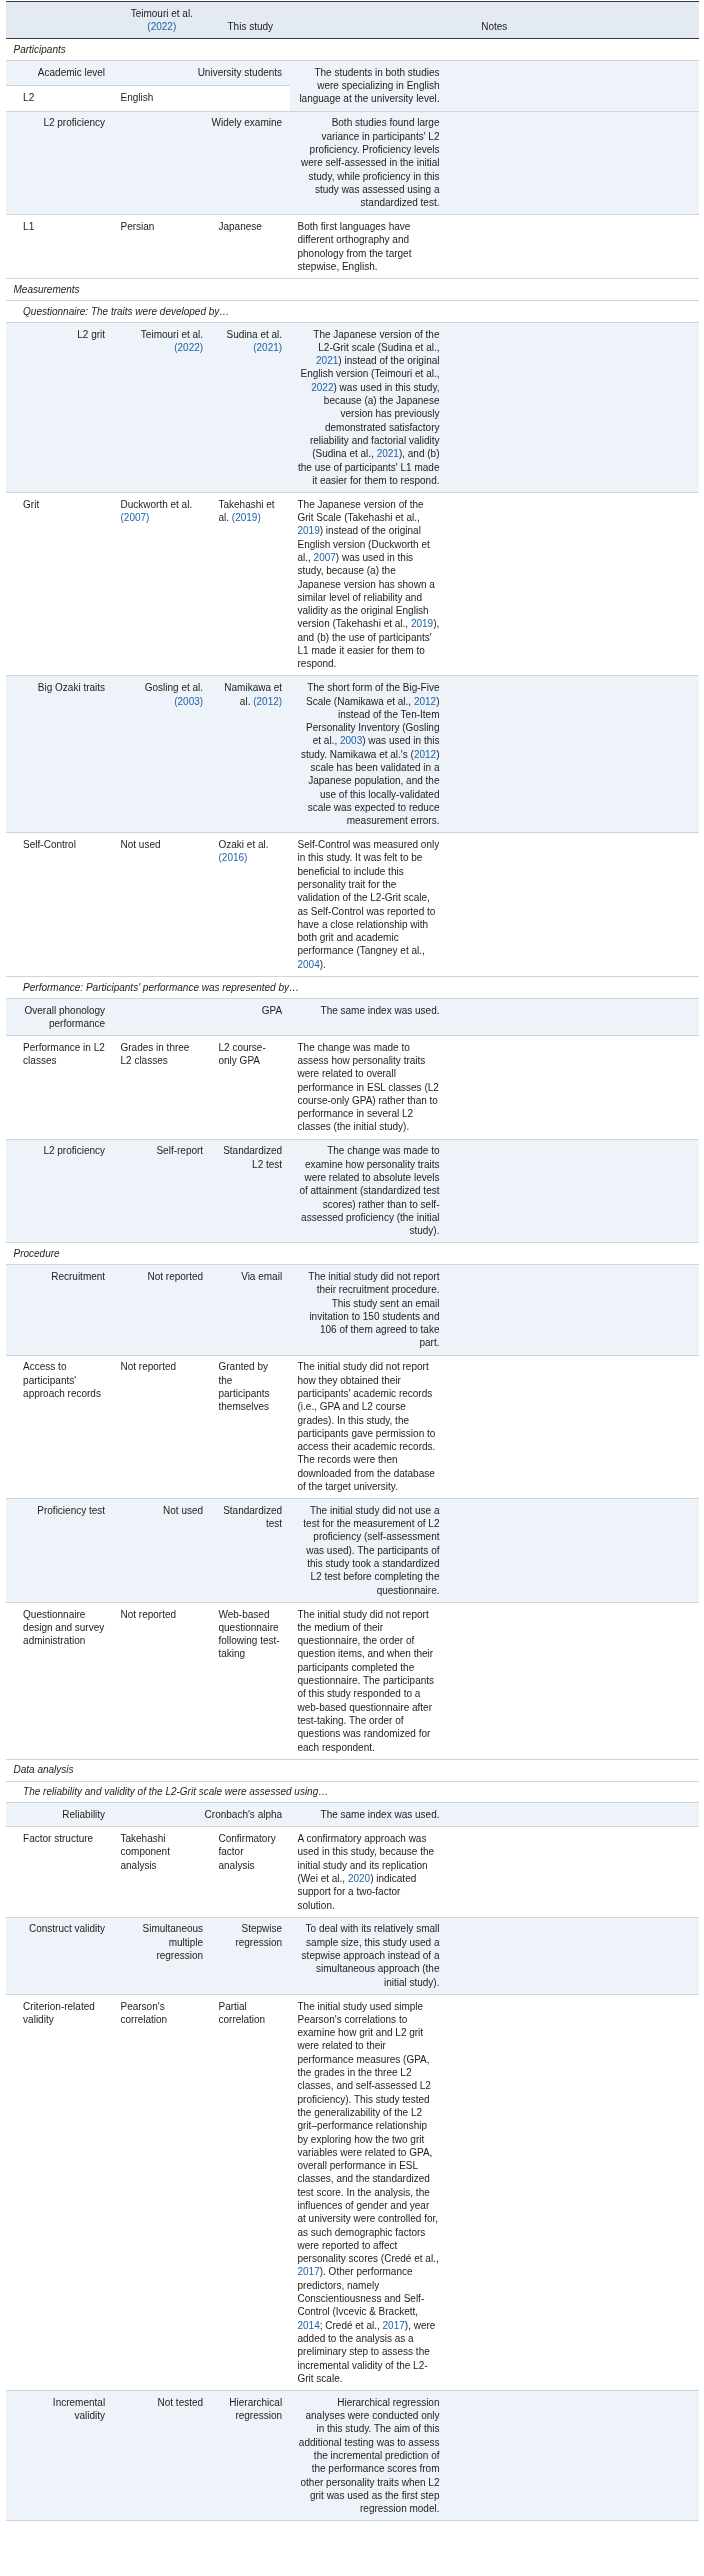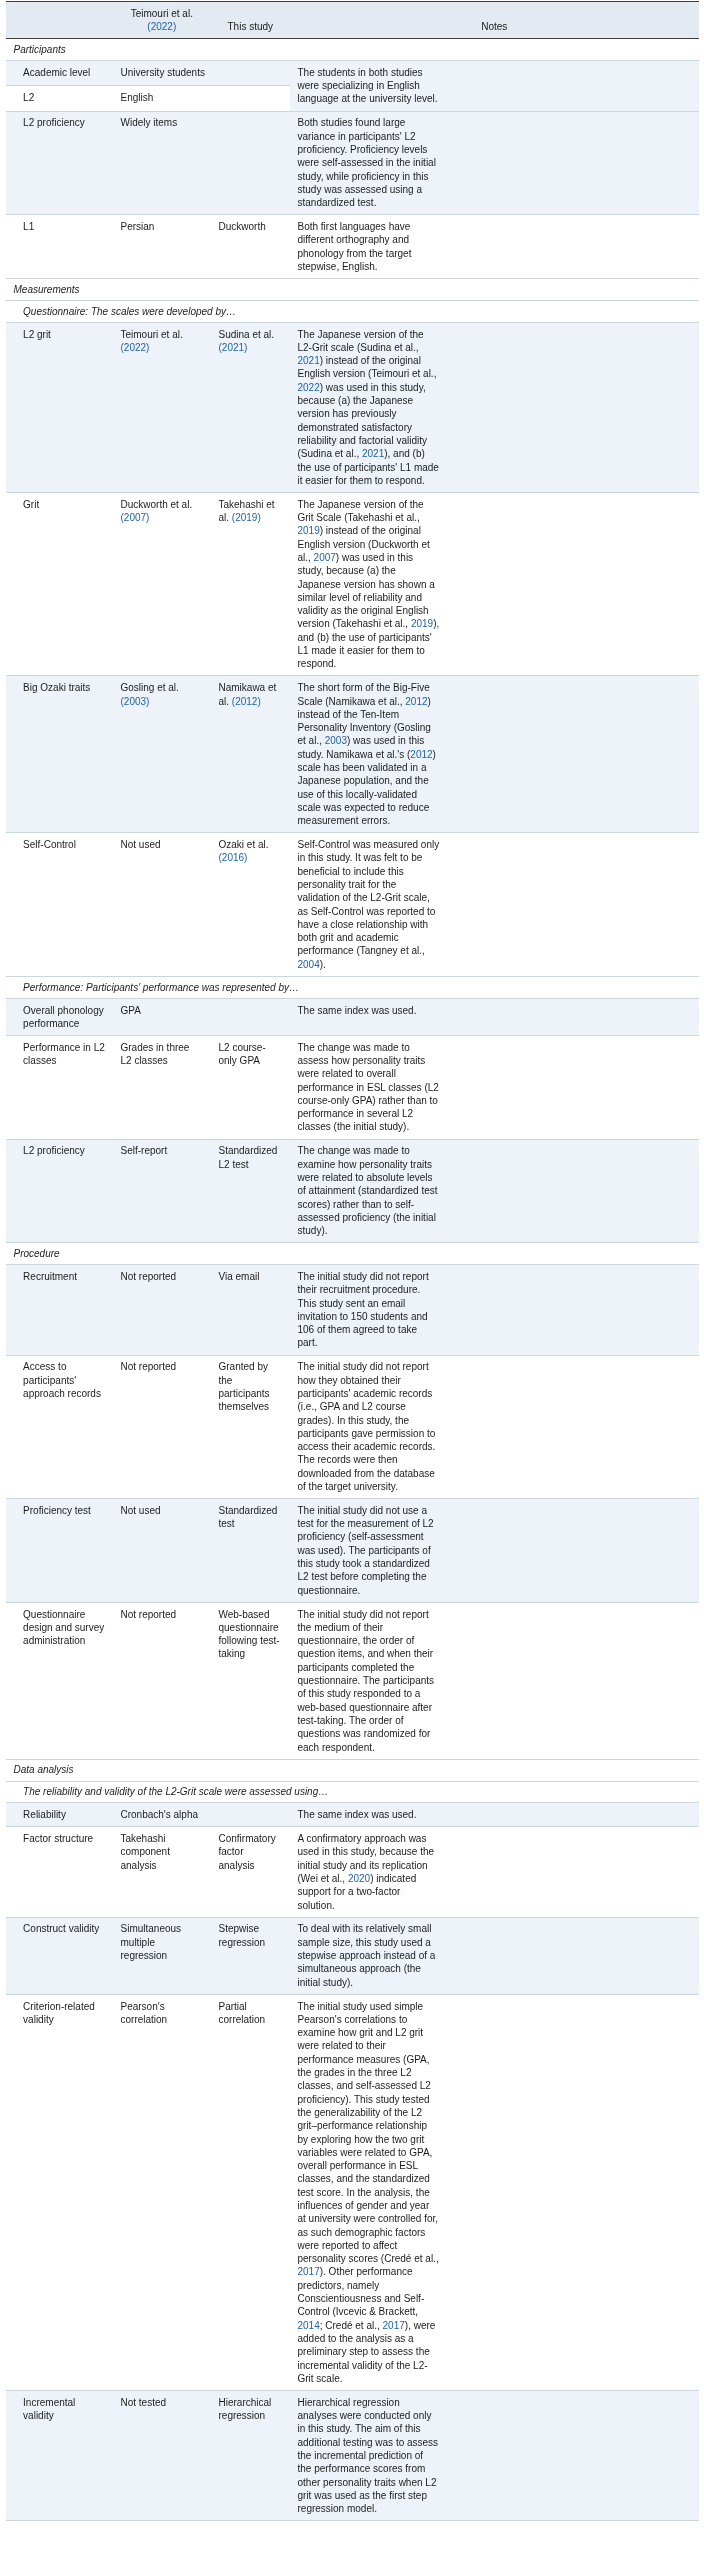--- a/index.html
+++ b/index.html
@@ -32,21 +32,21 @@
     padding:4.8px 5.8px;
     border-bottom:1px solid var(--border-strong);
     overflow:hidden;
   }
   td{
     vertical-align:top;
     padding:4.8px 7.7px;
     border-bottom:1px solid var(--border-light);
     overflow-wrap:break-word;
   }
-  tr.shaded > td{background:var(--row-shade);}
+  tr.shaded > td{background:var(--row-shade);text-align:right;}
   td.section{font-style:italic;padding:3.8px 7.7px;}
   td.subheader{font-style:italic;padding:3.8px 7.7px 3.8px 17.3px;}
   td.label{padding-left:17.3px;}
   .notes-text{max-width:142px;}
   .cite{color:var(--link);cursor:pointer;}
 </style>
 </head>
 <body>
 
 <div class="page">
@@ -75,38 +75,38 @@
           <td class="notes" rowspan="2">
             <div class="notes-text">The students in both studies were specializing in English language at the university level.</div>
           </td>
         </tr>
         <tr>
           <td class="label">L2</td>
           <td class="val" colspan="2">English</td>
         </tr>
         <tr class="shaded">
           <td class="label">L2 proficiency</td>
-          <td class="val" colspan="2">Widely items</td>
+          <td class="val" colspan="2">Widely examine</td>
           <td class="notes">
             <div class="notes-text">Both studies found large variance in participants' L2 proficiency. Proficiency levels were self-assessed in the initial study, while proficiency in this study was assessed using a standardized test.</div>
           </td>
         </tr>
         <tr>
           <td class="label">L1</td>
           <td class="val">Persian</td>
-          <td class="val">Duckworth</td>
+          <td class="val">Japanese</td>
           <td class="notes">
             <div class="notes-text">Both first languages have different orthography and phonology from the target stepwise, English.</div>
           </td>
         </tr>
         <tr>
           <td class="section" colspan="4">Measurements</td>
         </tr>
         <tr>
-          <td class="subheader" colspan="4">Questionnaire: The scales were developed by…</td>
+          <td class="subheader" colspan="4">Questionnaire: The traits were developed by…</td>
         </tr>
         <tr class="shaded">
           <td class="label">L2 grit</td>
           <td class="val">Teimouri et al. <span class="cite">(2022)</span></td>
           <td class="val">Sudina et al. <span class="cite">(2021)</span></td>
           <td class="notes">
             <div class="notes-text">The Japanese version of the L2-Grit scale (Sudina et al., <span class="cite">2021</span>) instead of the original English version (Teimouri et al., <span class="cite">2022</span>) was used in this study, because (a) the Japanese version has previously demonstrated satisfactory reliability and factorial validity (Sudina et al., <span class="cite">2021</span>), and (b) the use of participants' L1 made it easier for them to respond.</div>
           </td>
         </tr>
         <tr>

